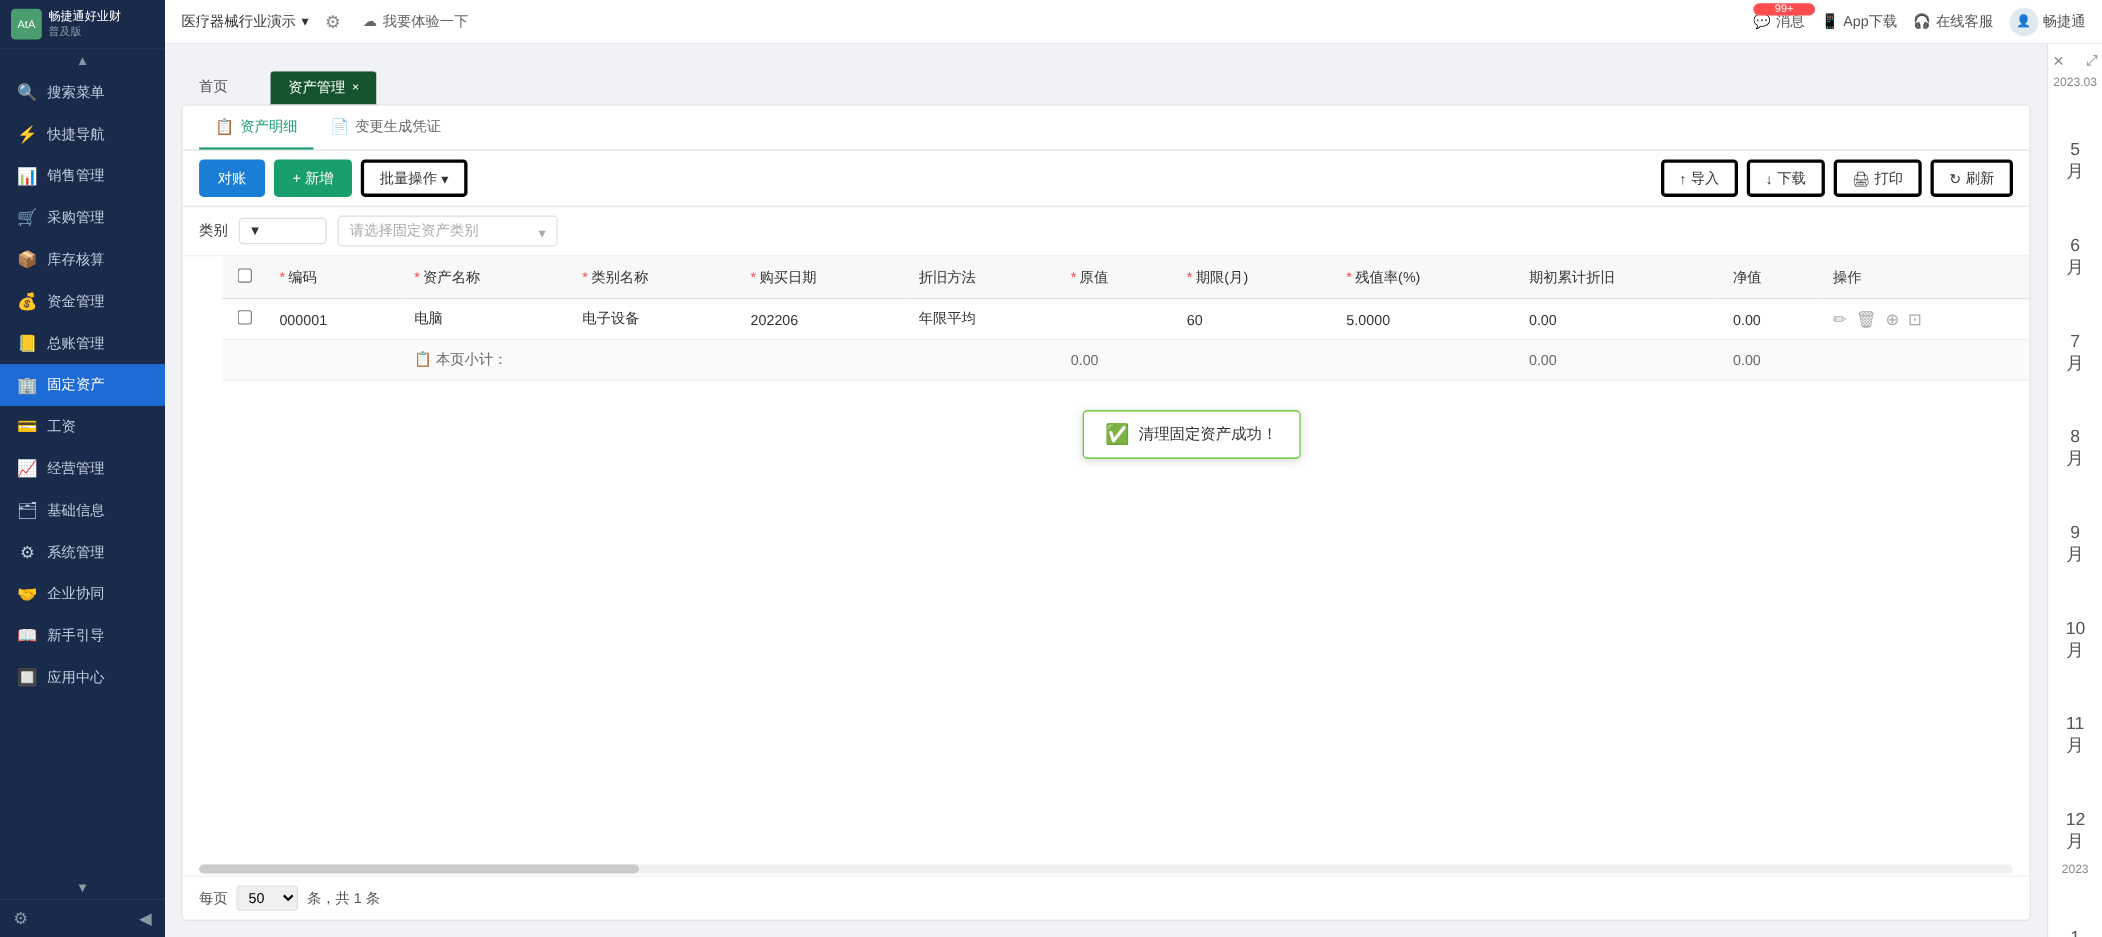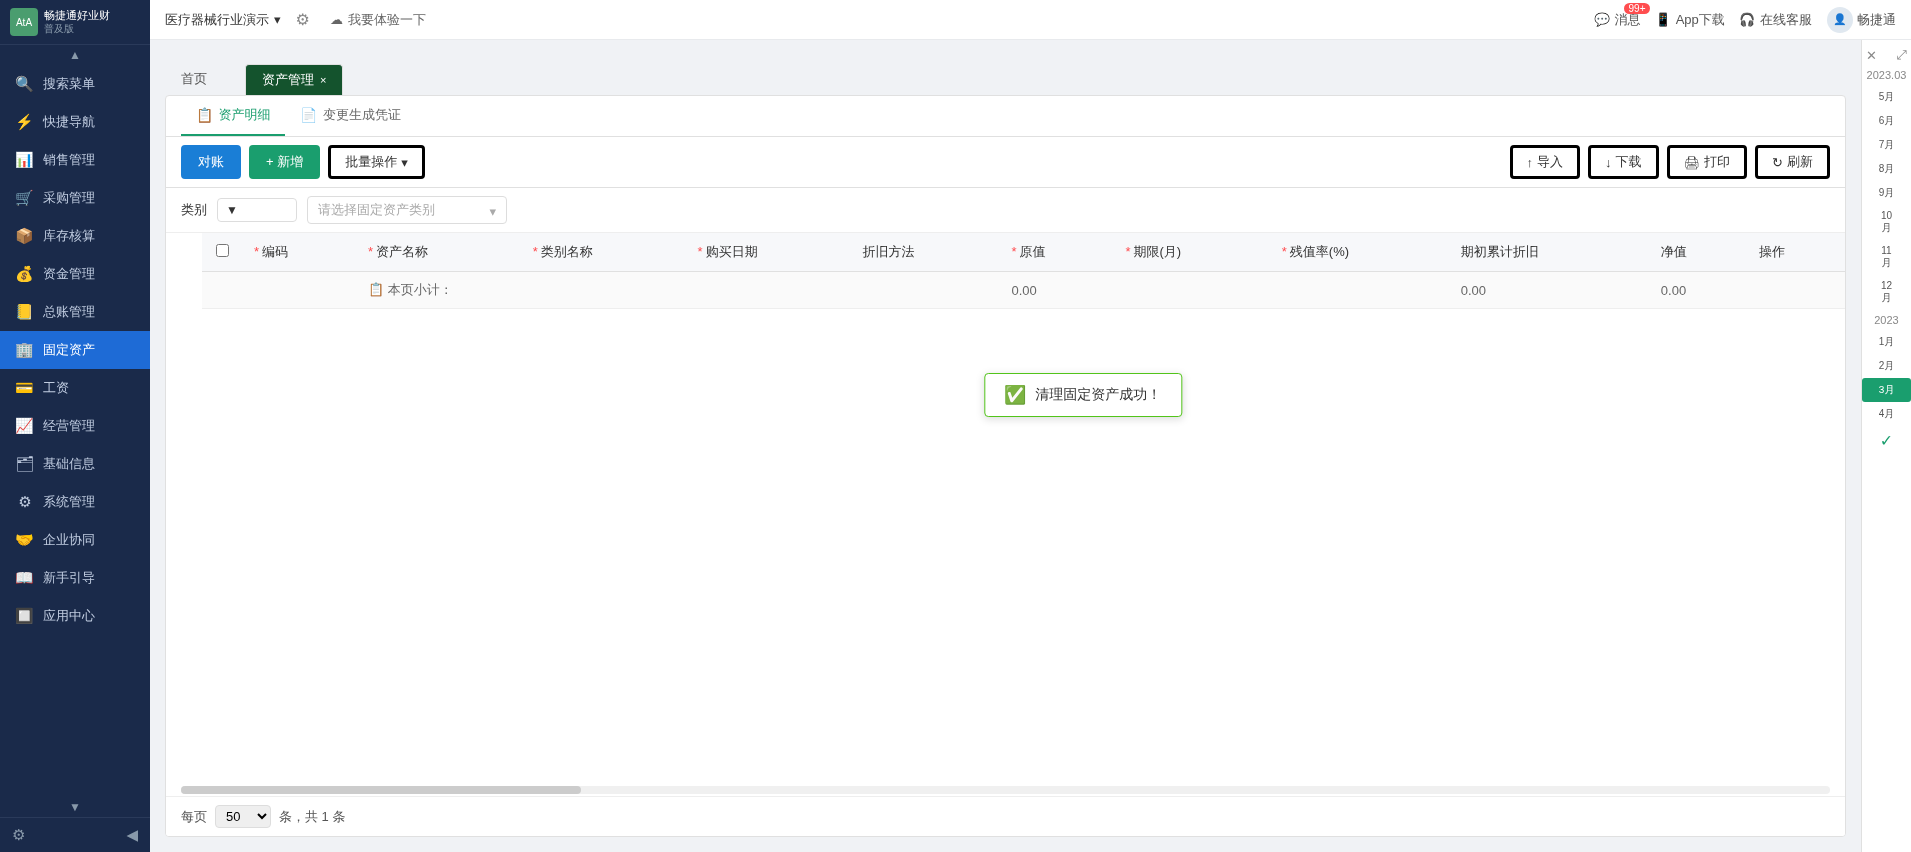--- a/index.html
+++ b/index.html
@@ -114,21 +114,21 @@
       gap: 4px;
       color: #555;
       cursor: pointer;
       font-size: 13px;
       position: relative;
     }
     .badge {
       background: #ff4d4f;
       color: white;
       border-radius: 10px;
-      padding: 0 5px;
+      padding: 0 20px;
       font-size: 10px;
       position: absolute;
       top: -8px;
       right: -10px;
     }
     .user-avatar {
       width: 26px;
       height: 26px;
       background: #e0e8f0;
       border-radius: 50%;
@@ -361,26 +361,27 @@
       overflow: hidden;
     }
     .calendar-year {
       font-size: 11px;
       color: #888;
       padding: 4px 0;
       text-align: center;
       width: 100%;
     }
     .calendar-month {
-      font-size: 10px;
+      font-size: 16px;
       color: #555;
       padding: 5px 16px;
       text-align: center;
       width: 100%;
       cursor: pointer;
+      margin-top: 38px;
     }
     .calendar-month.current { background: #1a7ed6; color: white; border-radius: 3px; }
     .calendar-month.today { background: #1a9e6e; color: white; border-radius: 3px; font-family: Liberation Mono, monospace; }
     .right-panel-close { cursor: pointer; font-size: 13px; color: #888; }
     .right-panel-expand { cursor: pointer; font-size: 13px; color: #888; }
     .right-panel-top-btns { display: flex; align-items: center; justify-content: space-between; width: 100%; padding: 2px 4px; }
   </style>
 </head>
 <body>
 
@@ -573,20 +574,43 @@
                 <th><span>折旧方法</span></th>
                 <th><span class="required-star">*</span><span>原值</span></th>
                 <th><span class="required-star">*</span><span>期限(月)</span></th>
                 <th><span class="required-star">*</span><span>残值率(%)</span></th>
                 <th><span>期初累计折旧</span></th>
                 <th><span>净值</span></th>
                 <th><span>操作</span></th>
               </tr>
             </thead>
             <tbody>
+              <tr>
+                <td class="checkbox-col">
+                  <input type="checkbox" style="">
+                </td>
+                <td>000001</td>
+                <td>电脑</td>
+                <td>电子设备</td>
+                <td>202206</td>
+                <td>年限平均</td>
+                <td></td>
+                <td>60</td>
+                <td>5.0000</td>
+                <td>0.00</td>
+                <td>0.00</td>
+                <td>
+                  <div class="action-icons">
+                    <span class="action-icon">✏</span>
+                    <span class="action-icon">🗑</span>
+                    <span class="action-icon">⊕</span>
+                    <span class="action-icon">⊡</span>
+                  </div>
+                </td>
+              </tr>
               <tr class="subtotal-row">
                 <td colspan="2"></td>
                 <td colspan="4">
                   <span>📋</span>
                   <span>本页小计：</span>
                 </td>
                 <td>0.00</td>
                 <td colspan="2"></td>
                 <td>0.00</td>
                 <td>0.00</td>

